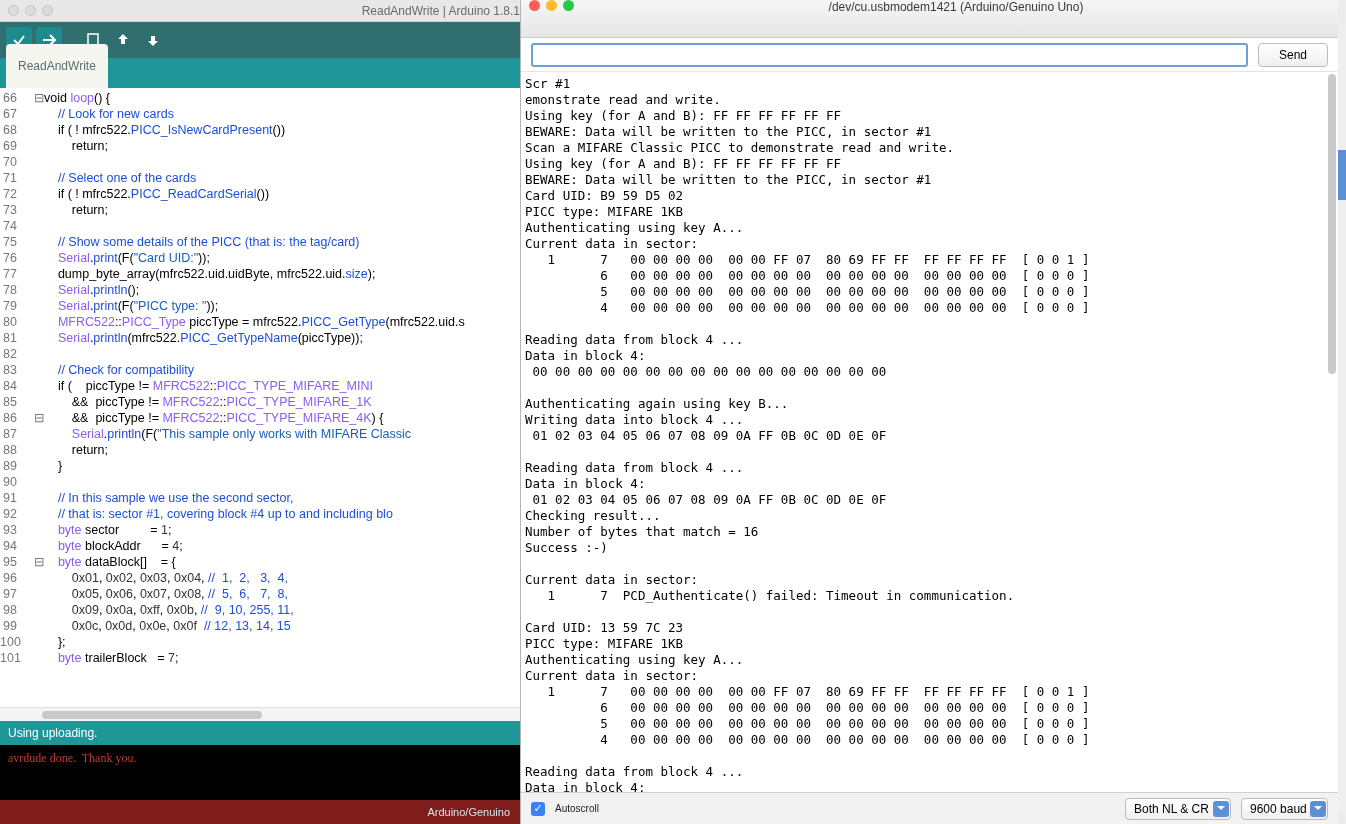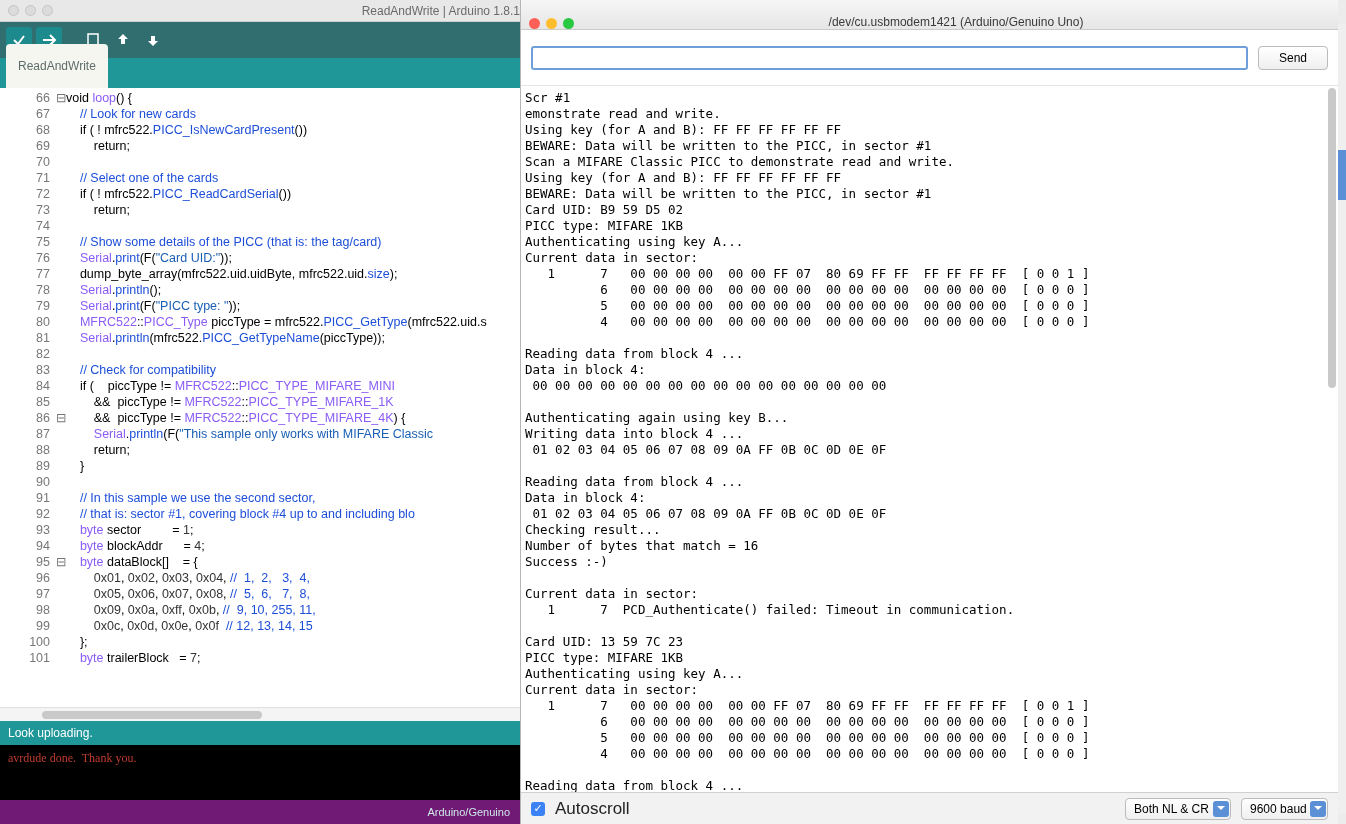--- a/index.html
+++ b/index.html
@@ -12,41 +12,41 @@
 .ide-title{flex:1;text-align:right;font-size:12px;color:#6a6a6a}
 .toolbar{height:36px;background:#316e70;display:flex;align-items:center;padding:0 6px;gap:4px}
 .tbtn{width:26px;height:26px;border-radius:3px;background:#1d8a8d;display:flex;align-items:center;justify-content:center;cursor:pointer}
 .tbtn svg,.tbtn-sq svg{fill:none;stroke:#fff;stroke-width:2}
 .tbtn-sq{width:26px;height:26px;background:#316e70;display:flex;align-items:center;justify-content:center;cursor:pointer}
 .tbtn-sq svg{fill:#fff;stroke:none}
 .tabstrip{height:30px;background:#1f9698;display:flex;align-items:flex-end;padding-left:6px}
 .tab{background:#f6f6f1;padding:15px 12px;font-size:12px;color:#5d6d6b;border-top-left-radius:4px;border-top-right-radius:4px}
 .editor{flex:1;background:#fff;overflow:auto;position:relative}
 .code{font-family:Monaco,Menlo,monospace;font-size:12.5px;line-height:16px;white-space:pre;padding:2px 0}
-.ln{display:inline-block;width:56px;text-align:right;color:#777;padding-right:6px}
+.ln{display:inline-block;width:34px;text-align:right;color:#777;padding-right:17px}
 .fold{display:inline-block;width:10px;color:#777}
 .kw{color:#000000}
 .ty{color:#8b5cf6}
 .fn{color:#1d4ed8}
 .str{color:#1a5fb4}
 .cm{color:#1d4ed8}
 .num{color:#333}
 .hscroll{height:14px;background:#f4f4f4;border-top:1px solid #e0e0e0;display:flex;align-items:center;padding:0 2px}
 .hsthumb{width:220px;height:8px;background:#c9c9c9;border-radius:4px;margin-left:40px}
 .status{height:24px;background:#1f9698;color:#fff;font-size:12px;display:flex;align-items:center;padding:0 8px}
 .console{height:55px;background:#000;color:#c03c2f;font-family:Liberation Serif, serif;font-size:12px;padding:6px 8px;white-space:pre}
-.footer{height:24px;background:#701a75;color:#cfe8e8;font-size:11px;display:flex;align-items:center;justify-content:flex-end;padding:0 10px}
+.footer{height:24px;background:#7f1d1d;color:#cfe8e8;font-size:11px;display:flex;align-items:center;justify-content:flex-end;padding:0 10px}
 
 .serial{position:absolute;left:520px;top:0;width:818px;height:824px;background:#fff;display:flex;flex-direction:column;border-left:1px solid #b5b5b5}
-.serial-titlebar{height:30px;background:linear-gradient(#f6f6f6,#e6e6e6);display:flex;align-items:flex-end;border-bottom:1px solid #cacaca}
+.serial-titlebar{height:38px;background:linear-gradient(#f6f6f6,#e6e6e6);display:flex;align-items:flex-start;border-bottom:1px solid #cacaca}
 .serial .dot.r{background:#ff5f57}
 .serial .dot.y{background:#ffbd2e}
 .serial .dot.g{background:#28c940}
 .serial-title{flex:1;text-align:center;font-size:12px;color:#3a3a3a}
-.sendrow{height:56px;display:flex;align-items:center;padding:0 10px;gap:10px;border-bottom:1px solid #e4e4e4}
+.sendrow{height:34px;display:flex;align-items:center;padding:0 10px;gap:10px;border-bottom:1px solid #e4e4e4}
 .sendinput{flex:1;height:24px;border:2px solid #6f9fd8;border-radius:3px;padding:0 4px;font-size:12px}
 .sendbtn{width:70px;height:24px;border:1px solid #bbb;border-radius:4px;background:linear-gradient(#fff,#efefef);font-size:12px}
 .output{flex:1;padding:4px 4px 4px 4px;font-family:Monaco,Menlo,monospace;font-size:12.5px;line-height:16px;white-space:pre;overflow:auto;color:#000;position:relative}
 .vscroll{position:absolute;right:2px;top:2px;width:8px;height:300px;background:#c9c9c9;border-radius:4px}
 .bottombar{height:32px;border-top:1px solid #d0d0d0;display:flex;align-items:center;padding:0 10px;gap:10px;background:#f2f2f2}
 .chk{width:14px;height:14px;border-radius:3px;background:#3b82f6;display:flex;align-items:center;justify-content:center;color:#fff;font-size:11px}
 .sel{height:22px;border:1px solid #bbb;border-radius:4px;background:linear-gradient(#fff,#efefef);font-size:12px;padding:0 20px 0 8px;appearance:none;position:relative}
 .selwrap{position:relative;display:flex;align-items:center}
 .selarrow{position:absolute;right:2px;width:16px;height:16px;background:#5b8fd6;border-radius:3px;display:flex;align-items:center;justify-content:center}
 .selarrow::after{content:"";border:4px solid transparent;border-top-color:#fff;margin-top:3px}
@@ -98,21 +98,21 @@
   </div>
   <div class="tabstrip">
     <div class="tab">ReadAndWrite</div>
   </div>
   <div class="editor">
     <div class="code" id="code"><div><span class="ln">66</span><span class="fold">⊟</span><span class="kw">void</span> <span class="ty">loop</span>() {</div><div><span class="ln">67</span><span class="fold"> </span>    <span class="cm">// Look for new cards</span></div><div><span class="ln">68</span><span class="fold"> </span>    <span class="kw">if</span> ( ! mfrc522.<span class="fn">PICC_IsNewCardPresent</span>())</div><div><span class="ln">69</span><span class="fold"> </span>        <span class="kw">return</span>;</div><div><span class="ln">70</span><span class="fold"> </span></div><div><span class="ln">71</span><span class="fold"> </span>    <span class="cm">// Select one of the cards</span></div><div><span class="ln">72</span><span class="fold"> </span>    <span class="kw">if</span> ( ! mfrc522.<span class="fn">PICC_ReadCardSerial</span>())</div><div><span class="ln">73</span><span class="fold"> </span>        <span class="kw">return</span>;</div><div><span class="ln">74</span><span class="fold"> </span></div><div><span class="ln">75</span><span class="fold"> </span>    <span class="cm">// Show some details of the PICC (that is: the tag/card)</span></div><div><span class="ln">76</span><span class="fold"> </span>    <span class="ty">Serial</span>.<span class="fn">print</span>(F(<span class="str">"Card UID:"</span>));</div><div><span class="ln">77</span><span class="fold"> </span>    dump_byte_array(mfrc522.uid.uidByte, mfrc522.uid.<span class="fn">size</span>);</div><div><span class="ln">78</span><span class="fold"> </span>    <span class="ty">Serial</span>.<span class="fn">println</span>();</div><div><span class="ln">79</span><span class="fold"> </span>    <span class="ty">Serial</span>.<span class="fn">print</span>(F(<span class="str">"PICC type: "</span>));</div><div><span class="ln">80</span><span class="fold"> </span>    <span class="ty">MFRC522</span>::<span class="ty">PICC_Type</span> piccType = mfrc522.<span class="fn">PICC_GetType</span>(mfrc522.uid.s</div><div><span class="ln">81</span><span class="fold"> </span>    <span class="ty">Serial</span>.<span class="fn">println</span>(mfrc522.<span class="fn">PICC_GetTypeName</span>(piccType));</div><div><span class="ln">82</span><span class="fold"> </span></div><div><span class="ln">83</span><span class="fold"> </span>    <span class="cm">// Check for compatibility</span></div><div><span class="ln">84</span><span class="fold"> </span>    <span class="kw">if</span> (    piccType != <span class="ty">MFRC522</span>::<span class="ty">PICC_TYPE_MIFARE_MINI</span></div><div><span class="ln">85</span><span class="fold"> </span>        &amp;&amp;  piccType != <span class="ty">MFRC522</span>::<span class="ty">PICC_TYPE_MIFARE_1K</span></div><div><span class="ln">86</span><span class="fold">⊟</span>        &amp;&amp;  piccType != <span class="ty">MFRC522</span>::<span class="ty">PICC_TYPE_MIFARE_4K</span>) {</div><div><span class="ln">87</span><span class="fold"> </span>        <span class="ty">Serial</span>.<span class="fn">println</span>(F(<span class="str">"This sample only works with MIFARE Classic</span></div><div><span class="ln">88</span><span class="fold"> </span>        <span class="kw">return</span>;</div><div><span class="ln">89</span><span class="fold"> </span>    }</div><div><span class="ln">90</span><span class="fold"> </span></div><div><span class="ln">91</span><span class="fold"> </span>    <span class="cm">// In this sample we use the second sector,</span></div><div><span class="ln">92</span><span class="fold"> </span>    <span class="cm">// that is: sector #1, covering block #4 up to and including blo</span></div><div><span class="ln">93</span><span class="fold"> </span>    <span class="ty">byte</span> sector         = <span class="num">1</span>;</div><div><span class="ln">94</span><span class="fold"> </span>    <span class="ty">byte</span> blockAddr      = <span class="num">4</span>;</div><div><span class="ln">95</span><span class="fold">⊟</span>    <span class="ty">byte</span> dataBlock[]    = {</div><div><span class="ln">96</span><span class="fold"> </span>        <span class="num">0x01</span>, <span class="num">0x02</span>, <span class="num">0x03</span>, <span class="num">0x04</span>, <span class="cm">//  1,  2,   3,  4,</span></div><div><span class="ln">97</span><span class="fold"> </span>        <span class="num">0x05</span>, <span class="num">0x06</span>, <span class="num">0x07</span>, <span class="num">0x08</span>, <span class="cm">//  5,  6,   7,  8,</span></div><div><span class="ln">98</span><span class="fold"> </span>        <span class="num">0x09</span>, <span class="num">0x0a</span>, <span class="num">0xff</span>, <span class="num">0x0b</span>, <span class="cm">//  9, 10, 255, 11,</span></div><div><span class="ln">99</span><span class="fold"> </span>        <span class="num">0x0c</span>, <span class="num">0x0d</span>, <span class="num">0x0e</span>, <span class="num">0x0f</span>  <span class="cm">// 12, 13, 14, 15</span></div><div><span class="ln">100</span><span class="fold"> </span>    };</div><div><span class="ln">101</span><span class="fold"> </span>    <span class="ty">byte</span> trailerBlock   = <span class="num">7</span>;</div></div>
   </div>
   <div class="hscroll">
       <div class="hsthumb"></div>
     </div>
-  <div class="status">Look uploading.</div>
+  <div class="status">Using uploading.</div>
   <div class="console">avrdude done.  Thank you.</div>
   <div class="footer">Arduino/Genuino</div>
 </div>
 
 <div class="serial">
   <div class="serial-titlebar">
     <div class="traffic">
       <div class="dot r"></div>
       <div class="dot y"></div>
       <div class="dot g"></div>
@@ -164,21 +164,21 @@
    1      7   00 00 00 00  00 00 FF 07  80 69 FF FF  FF FF FF FF  [ 0 0 1 ]
           6   00 00 00 00  00 00 00 00  00 00 00 00  00 00 00 00  [ 0 0 0 ]
           5   00 00 00 00  00 00 00 00  00 00 00 00  00 00 00 00  [ 0 0 0 ]
           4   00 00 00 00  00 00 00 00  00 00 00 00  00 00 00 00  [ 0 0 0 ]
 
 Reading data from block 4 ...
 Data in block 4:
  00 00 00 00 00 00 00 00 00 00 00 00 00 00 00 00<div class="vscroll"></div></div>
   <div class="bottombar">
     <div class="chk">✓</div>
-    <span style="font-size:17px;color:#222">Autoscroll</span>
+    <span style="font-size:10px;color:#222">Autoscroll</span>
     <div class="spacer"></div>
     <div class="selwrap">
       <select class="sel"><option>Both NL &amp; CR</option></select>
       <div class="selarrow"></div>
     </div>
     <div class="selwrap">
       <select class="sel"><option>9600 baud</option></select>
       <div class="selarrow"></div>
     </div>
   </div>

